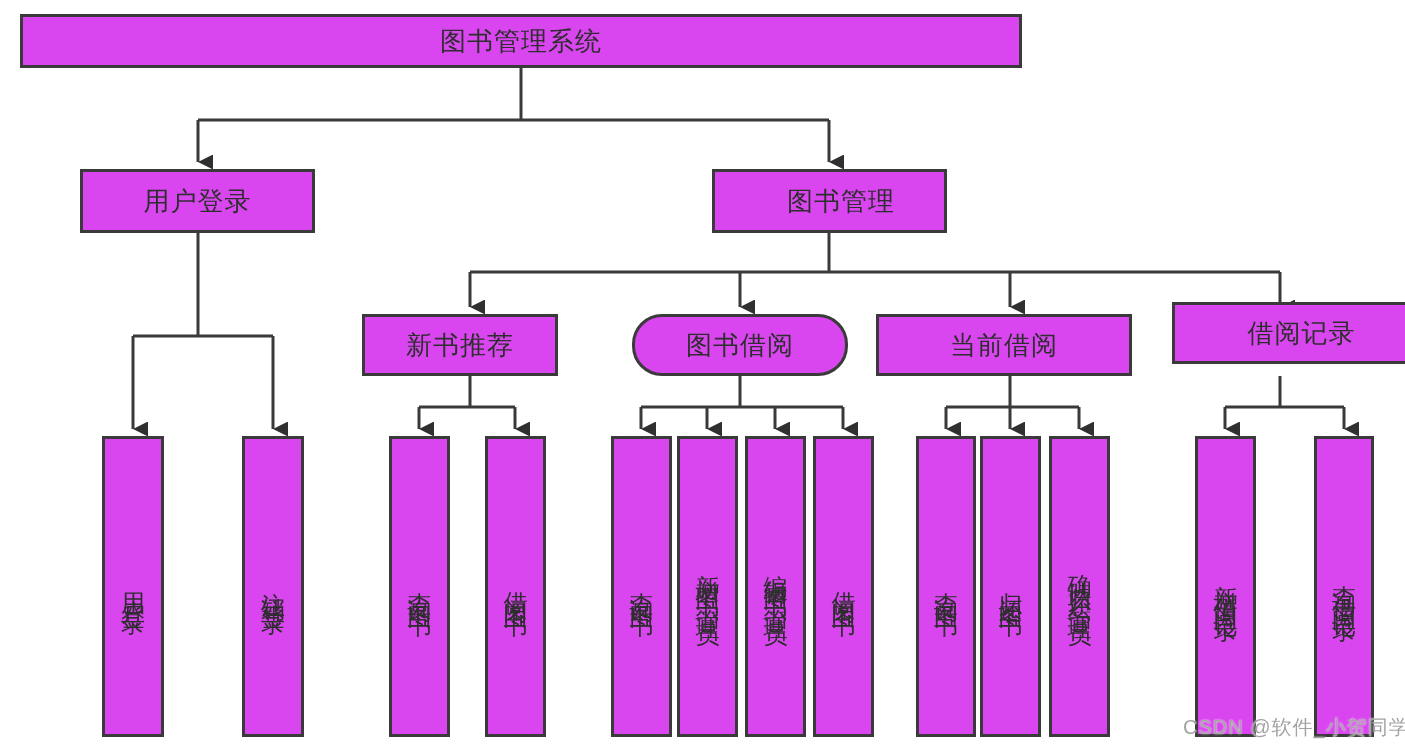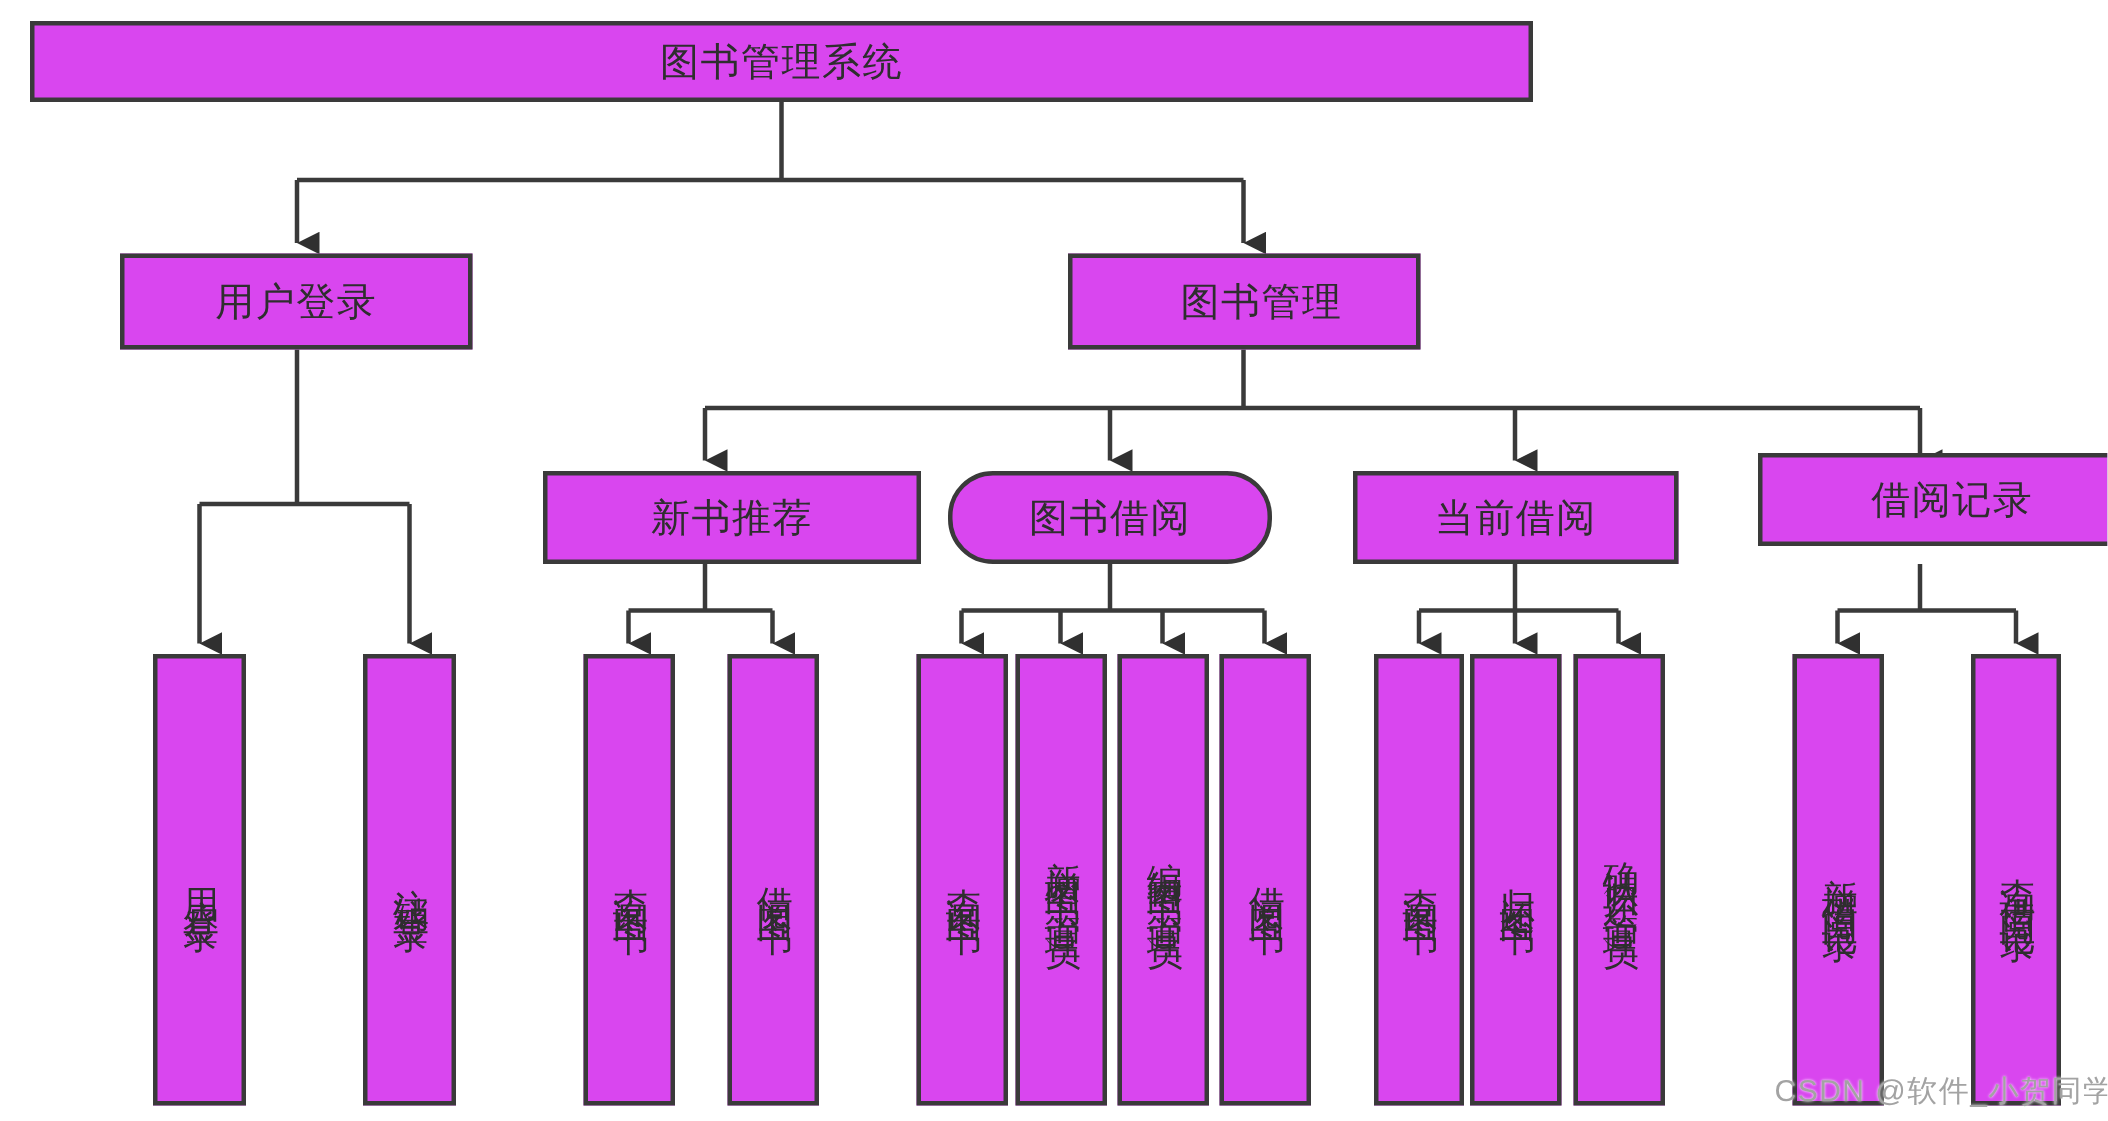--- a/index.html
+++ b/index.html
@@ -96,23 +96,23 @@
       <path d="M1225,407 V429" marker-end="url(#arw)"></path>
       <path d="M1344,407 V429" marker-end="url(#arw)"></path>
     </g>
   </svg>
 
   <div class="bx h" style="left:20px; top:14px; width:1002px; height:54px;">图书管理系统</div>
 
   <div class="bx h" style="left:80px; top:169px; width:235px; height:64px;">用户登录</div>
   <div class="bx h" style="left:712px; top:169px; width:235px; height:64px;padding-left:23px;">图书管理</div>
 
-  <div class="bx h" style="left:362px; top:314px; width:252px; height:62px;">新书推荐</div>
+  <div class="bx h" style="left:362px; top:314px; width:196px; height:62px;">新书推荐</div>
   <div class="bx h" style="left:632px; top:314px; width:216px; height:62px;border-radius:30px;">图书借阅</div>
-  <div class="bx h" style="left:902px; top:314px; width:217px; height:62px;">当前借阅</div>
+  <div class="bx h" style="left:876px; top:314px; width:256px; height:62px;">当前借阅</div>
   <div class="bx h" style="left:1172px; top:302px; width:236px; height:62px;padding-left:23px;">借阅记录</div>
 
   <div class="bx v" style="left:102px; top:436px; width:62px; height:301px;">用户登录</div>
   <div class="bx v" style="left:242px; top:436px; width:62px; height:301px;">注销登录</div>
 
   <div class="bx v" style="left:389px; top:436px; width:61px; height:301px;">查询图书</div>
   <div class="bx v" style="left:485px; top:436px; width:61px; height:301px;">借阅图书</div>
 
   <div class="bx v" style="left:611px; top:436px; width:61px; height:301px;">查询图书</div>
   <div class="bx v" style="left:677px; top:436px; width:61px; height:301px;">新增图书（管理员）</div>

